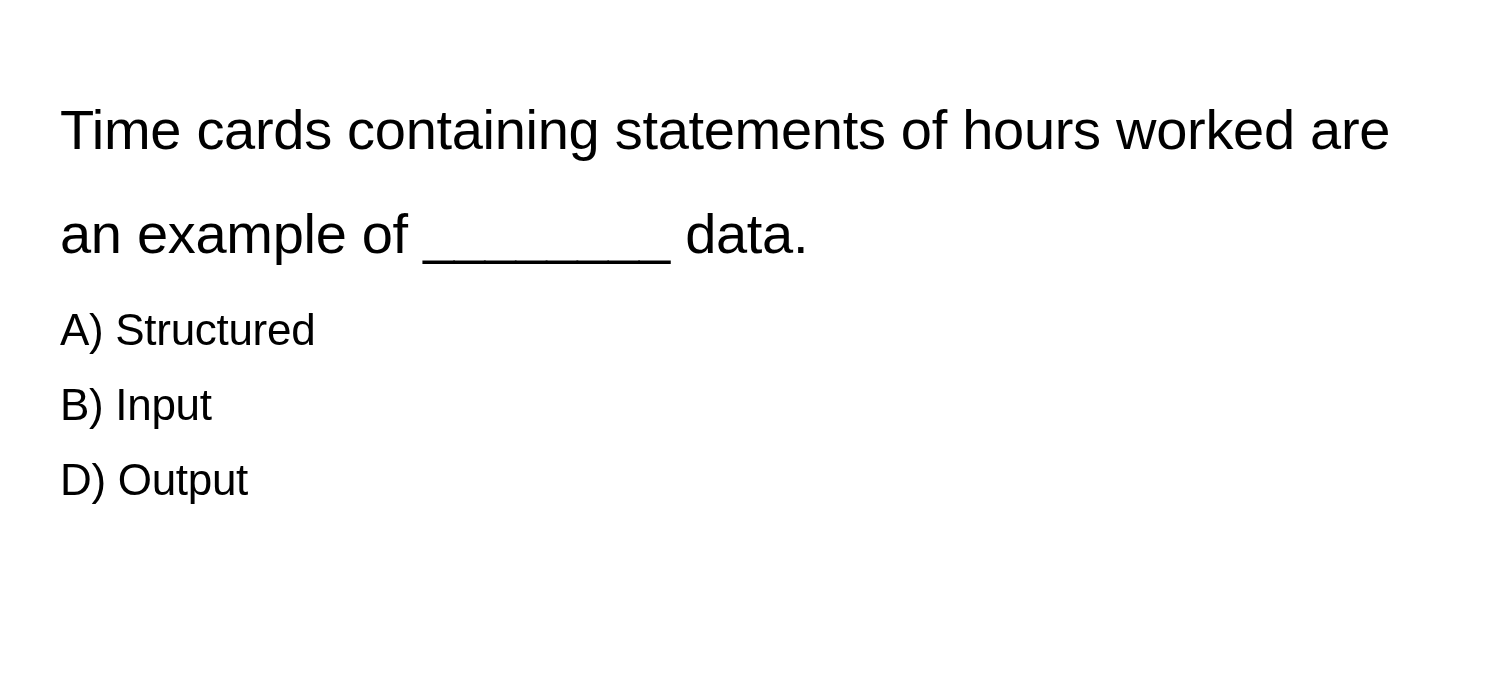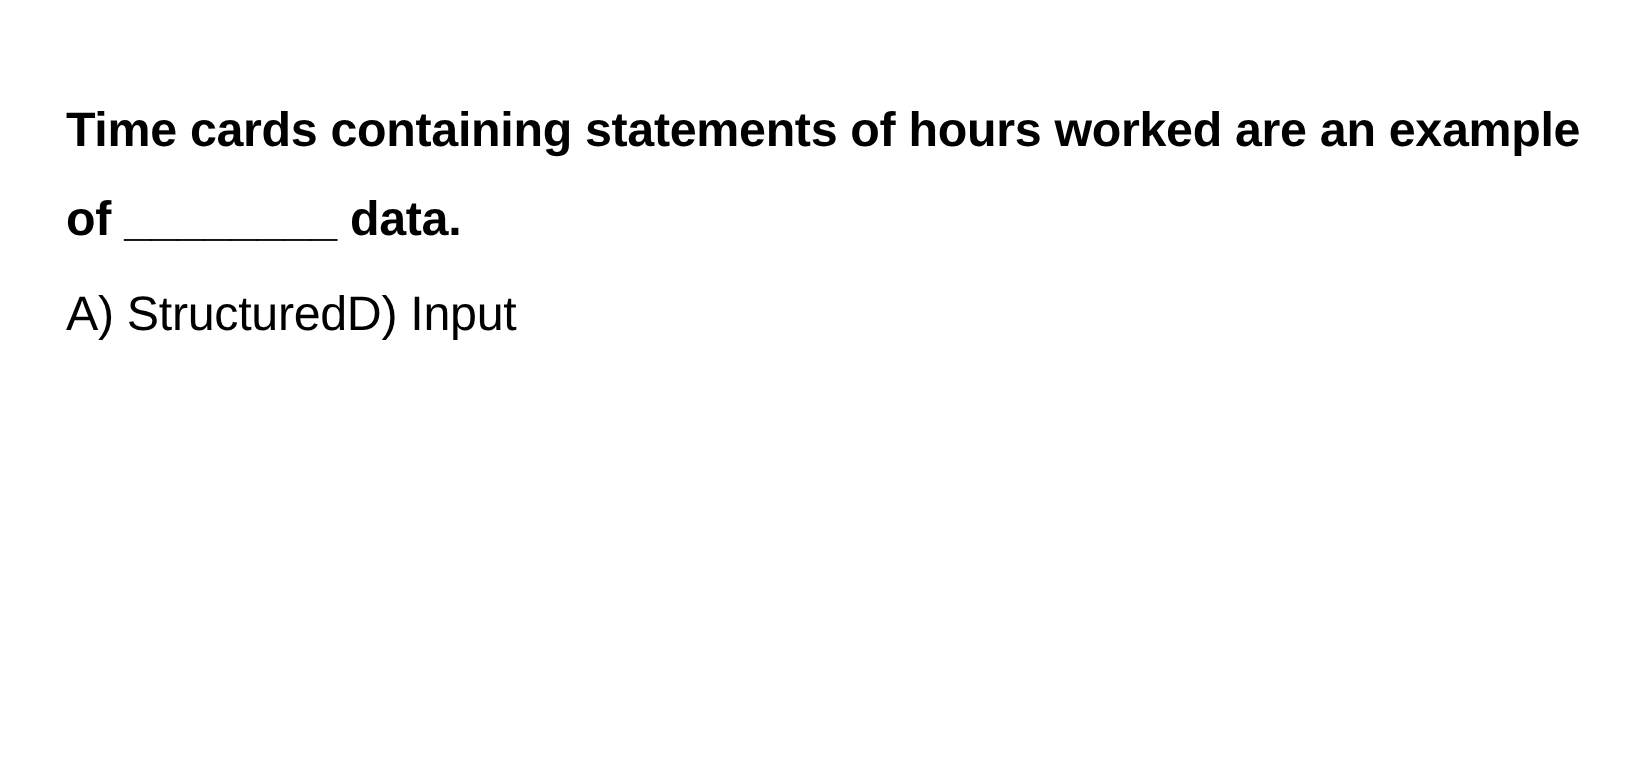--- a/index.html
+++ b/index.html
@@ -9,38 +9,39 @@
     }
     body {
       width: 1500px;
       height: 688px;
       background: #ffffff;
       font-family: -apple-system, BlinkMacSystemFont, "Segoe UI", Helvetica, Arial, sans-serif;
       padding: 78px 60px;
       color: #000000;
     }
     .question-text {
-      font-size: 44px;
+      font-size: 56px;
       line-height: 1.85;
-      font-weight: 700;
+      font-weight: 400;
       margin-bottom: 8px;
       letter-spacing: -0.3px;
     }
     .options {
       display: flex;
-      flex-direction: row;
+      flex-direction: column;
     }
     .option {
       font-size: 44px;
       line-height: 1.7;
       font-weight: 400;
       letter-spacing: -0.3px;
     }
   </style>
 </head>
 <body>
 
 <div class="question-text">Time cards containing statements of hours worked are an example of ________ data.</div>
 
 <div class="options">
   <div class="option">A) Structured</div>
-  <div class="option">D) Input</div>
+  <div class="option">B) Input</div>
+  <div class="option">D) Output</div>
 </div>
 
 </body></html>

